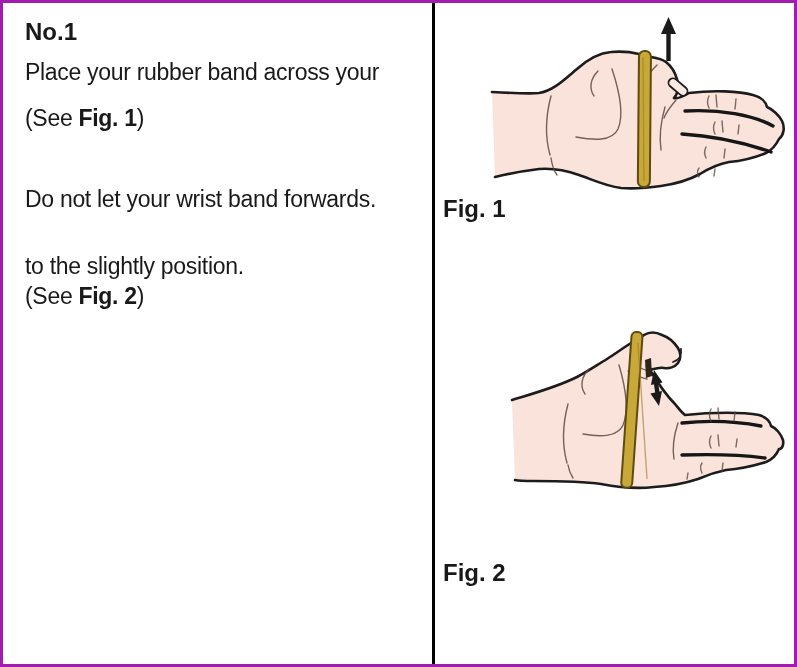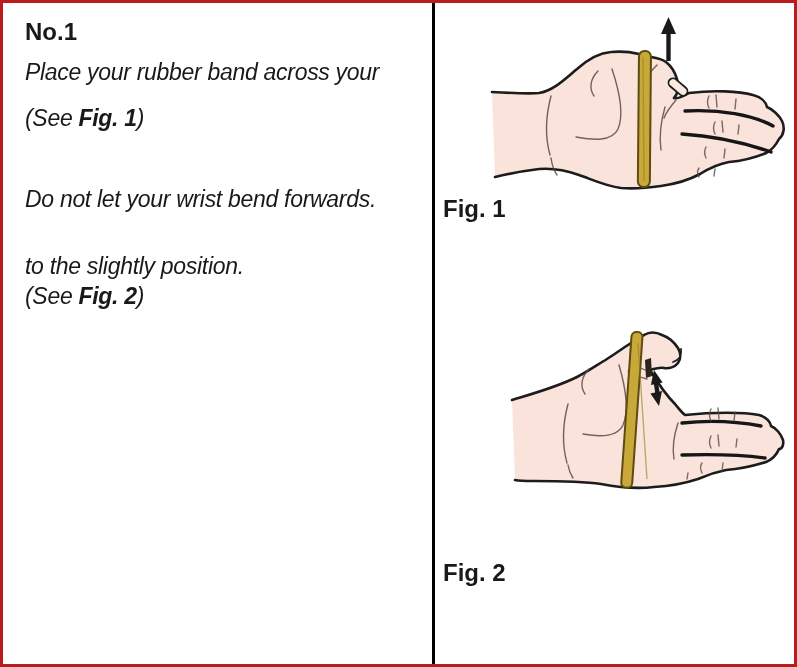--- a/index.html
+++ b/index.html
@@ -1,39 +1,39 @@
 <!DOCTYPE html>
 <html><head>
 <meta charset="utf-8">
 <style>
   html,body{margin:0;padding:0;background:#e8e8e8;}
   .page{
     position:relative;
     width:797px;height:667px;
     box-sizing:border-box;
     background:#ffffff;
-    border:3px solid #b91c1c;
+    border:3px solid #a21caf;
     display:flex;
     font-family:"Liberation Sans", sans-serif;
     color:#191919;
     overflow:hidden;
   }
   .left-panel{
     width:429px;
     box-sizing:border-box;
     padding:12px 8px 0 22px;
   }
   .divider{width:3px;background:#000;}
   .right-panel{flex:1;position:relative;}
   .heading{
     font-size:24px;line-height:30px;font-weight:bold;white-space:nowrap;
     margin-top:2px;
   }
   .t{
-    font-size:23px;line-height:30px;letter-spacing:-0.3px;white-space:nowrap;font-style:italic;
+    font-size:23px;line-height:30px;letter-spacing:-0.3px;white-space:nowrap;
   }
   .b{font-weight:bold;}
   .para1{margin-top:10px;}
   .see1{margin-top:16px;}
   .para2{margin-top:125px;}
   .para3{margin-top:51px;}
   .para4{margin-top:37px;}
   .fig-label{
     position:absolute;left:8px;
     font-size:24px;font-weight:bold;white-space:nowrap;
@@ -63,21 +63,21 @@
   <div class="left-panel">
     <div class="heading">No.1</div>
 
     <div class="para1">
       <div class="t">Place your rubber band across your</div>
     </div>
 
     <div class="t see1"><span>(See </span><span class="b">Fig. 1</span><span>)</span></div>
 
 
-    <div class="t para3">Do not let your wrist bend forwards.</div>
+    <div class="t para3">Do not let your wrist band forwards.</div>
 
     <div class="para4">
       <div class="t">to the slightly position.</div>
       <div class="t"><span>(See </span><span class="b">Fig. 2</span><span>)</span></div>
     </div>
   </div>
 
   <div class="divider"></div>
 
   <div class="right-panel">

